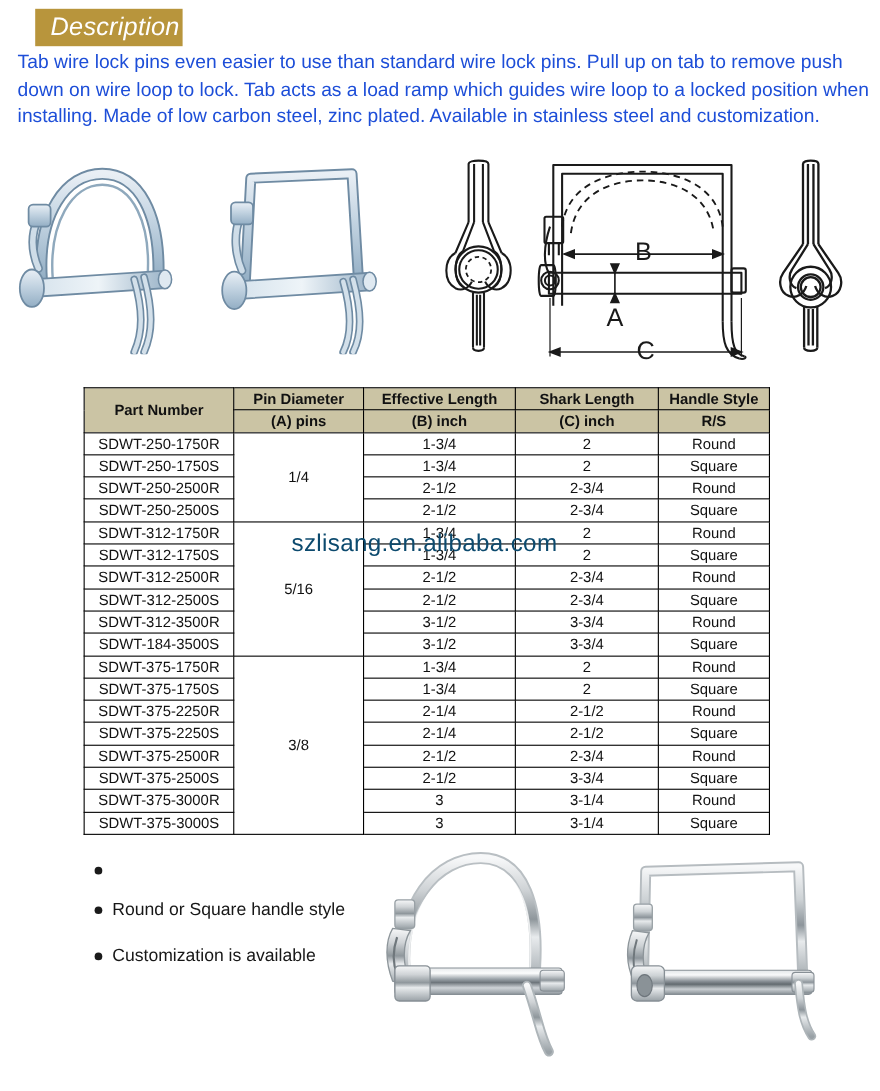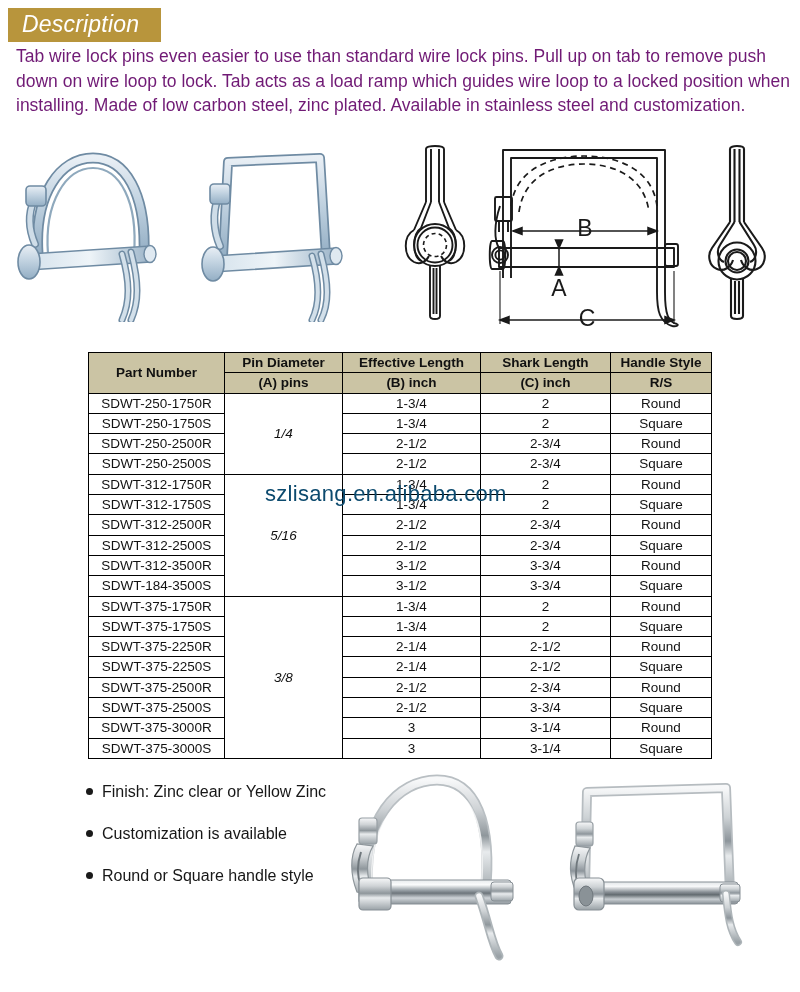--- a/index.html
+++ b/index.html
@@ -5,60 +5,60 @@
   html,body{margin:0;padding:0;}
   body{
     width:800px;height:992px;background:#ffffff;
     font-family:"Liberation Sans", sans-serif;
     color:#1a1a1a;overflow:hidden;position:relative;
   }
   .page{position:relative;width:800px;height:992px;}
 
   
   .desc-banner{
-    position:absolute;left:8px;top:8px;
+    position:absolute;left:32px;top:8px;
     background:#b8953c;color:#ffffff;
     font-style:italic;font-size:23px;font-weight:400;
-    padding:3px 22px 5px 14px;letter-spacing:.2px;
+    padding:3px 3px 5px 14px;letter-spacing:.2px;
     line-height:1.15;
   }
   .desc-body{
     position:absolute;left:16px;top:44px;width:776px;
-    font-size:17.5px;line-height:24.5px;color:#701a75;
+    font-size:17.5px;line-height:24.5px;color:#1d4ed8;
   }
 
   
   .illus{position:absolute;left:0;top:138px;width:800px;height:205px;}
   .illus svg{display:block;}
   .ill-a{position:absolute;left:4px;top:4px;}
   .ill-b{position:absolute;left:186px;top:2px;}
   .ill-c{position:absolute;left:398px;top:6px;}
   .ill-d{position:absolute;left:478px;top:2px;}
   .ill-e{position:absolute;left:700px;top:6px;}
 
   
-  .spec-wrap{position:absolute;left:88px;top:352px;width:618px;}
+  .spec-wrap{position:absolute;left:76px;top:352px;width:618px;}
   table.spec{border-collapse:collapse;width:618px;table-layout:fixed;}
   table.spec th,table.spec td{
     border:1px solid #000;
     text-align:center;vertical-align:middle;
     font-size:13.5px;color:#111;
     padding:0;height:19.3px;line-height:19.3px;
     background:#fff;
   }
   table.spec th{
     background:#cbc4a4;font-weight:bold;font-size:13.5px;
   }
   th.partnum{width:135px;}
   th.c2{width:117px;}
   th.c3{width:137px;margin-left:28px;}
   th.c4{width:129px;}
   th.c5{width:100px;}
   td.part{text-align:left;padding-left:5px;font-size:13.5px;margin-top:40px;}
-  td.dia{font-size:14px;font-style:italic;}
+  td.dia{font-size:14px;}
   .watermark{
     position:absolute;left:265px;top:481px;
     font-size:22px;color:#0c4a6e;letter-spacing:.3px;
     white-space:nowrap;pointer-events:none;
     font-family:"Liberation Sans", sans-serif;
   }
 
   
   .bullets{position:absolute;left:86px;top:782px;width:300px;}
   .bullet{
@@ -380,29 +380,28 @@
             <td>Square</td>
           </tr>
         </tbody>
     </table>
   </div>
   <div class="watermark">szlisang.en.alibaba.com</div>
 
   <div class="bullets">
     <div class="bullet">
       <span class="dot"></span>
-      <span>Finish: Zinc clear or Yellow Zinc</span>
+    </div>
+    <div class="bullet">
+      <span class="dot"></span>
+      <span>Round or Square handle style</span>
     </div>
     <div class="bullet">
       <span class="dot"></span>
       <span>Customization is available</span>
-    </div>
-    <div class="bullet">
-      <span class="dot"></span>
-      <span>Round or Square handle style</span>
     </div>
   </div>
 
   <div class="photo-round">
     <svg width="200" height="215" viewBox="0 0 200 215">
       <defs>
         <linearGradient id="chrome1" x1="0" y1="0" x2="0" y2="1">
           <stop offset="0%" stop-color="#f7f8f9"></stop>
           <stop offset="25%" stop-color="#cfd3d6"></stop>
           <stop offset="48%" stop-color="#8f979c"></stop>

